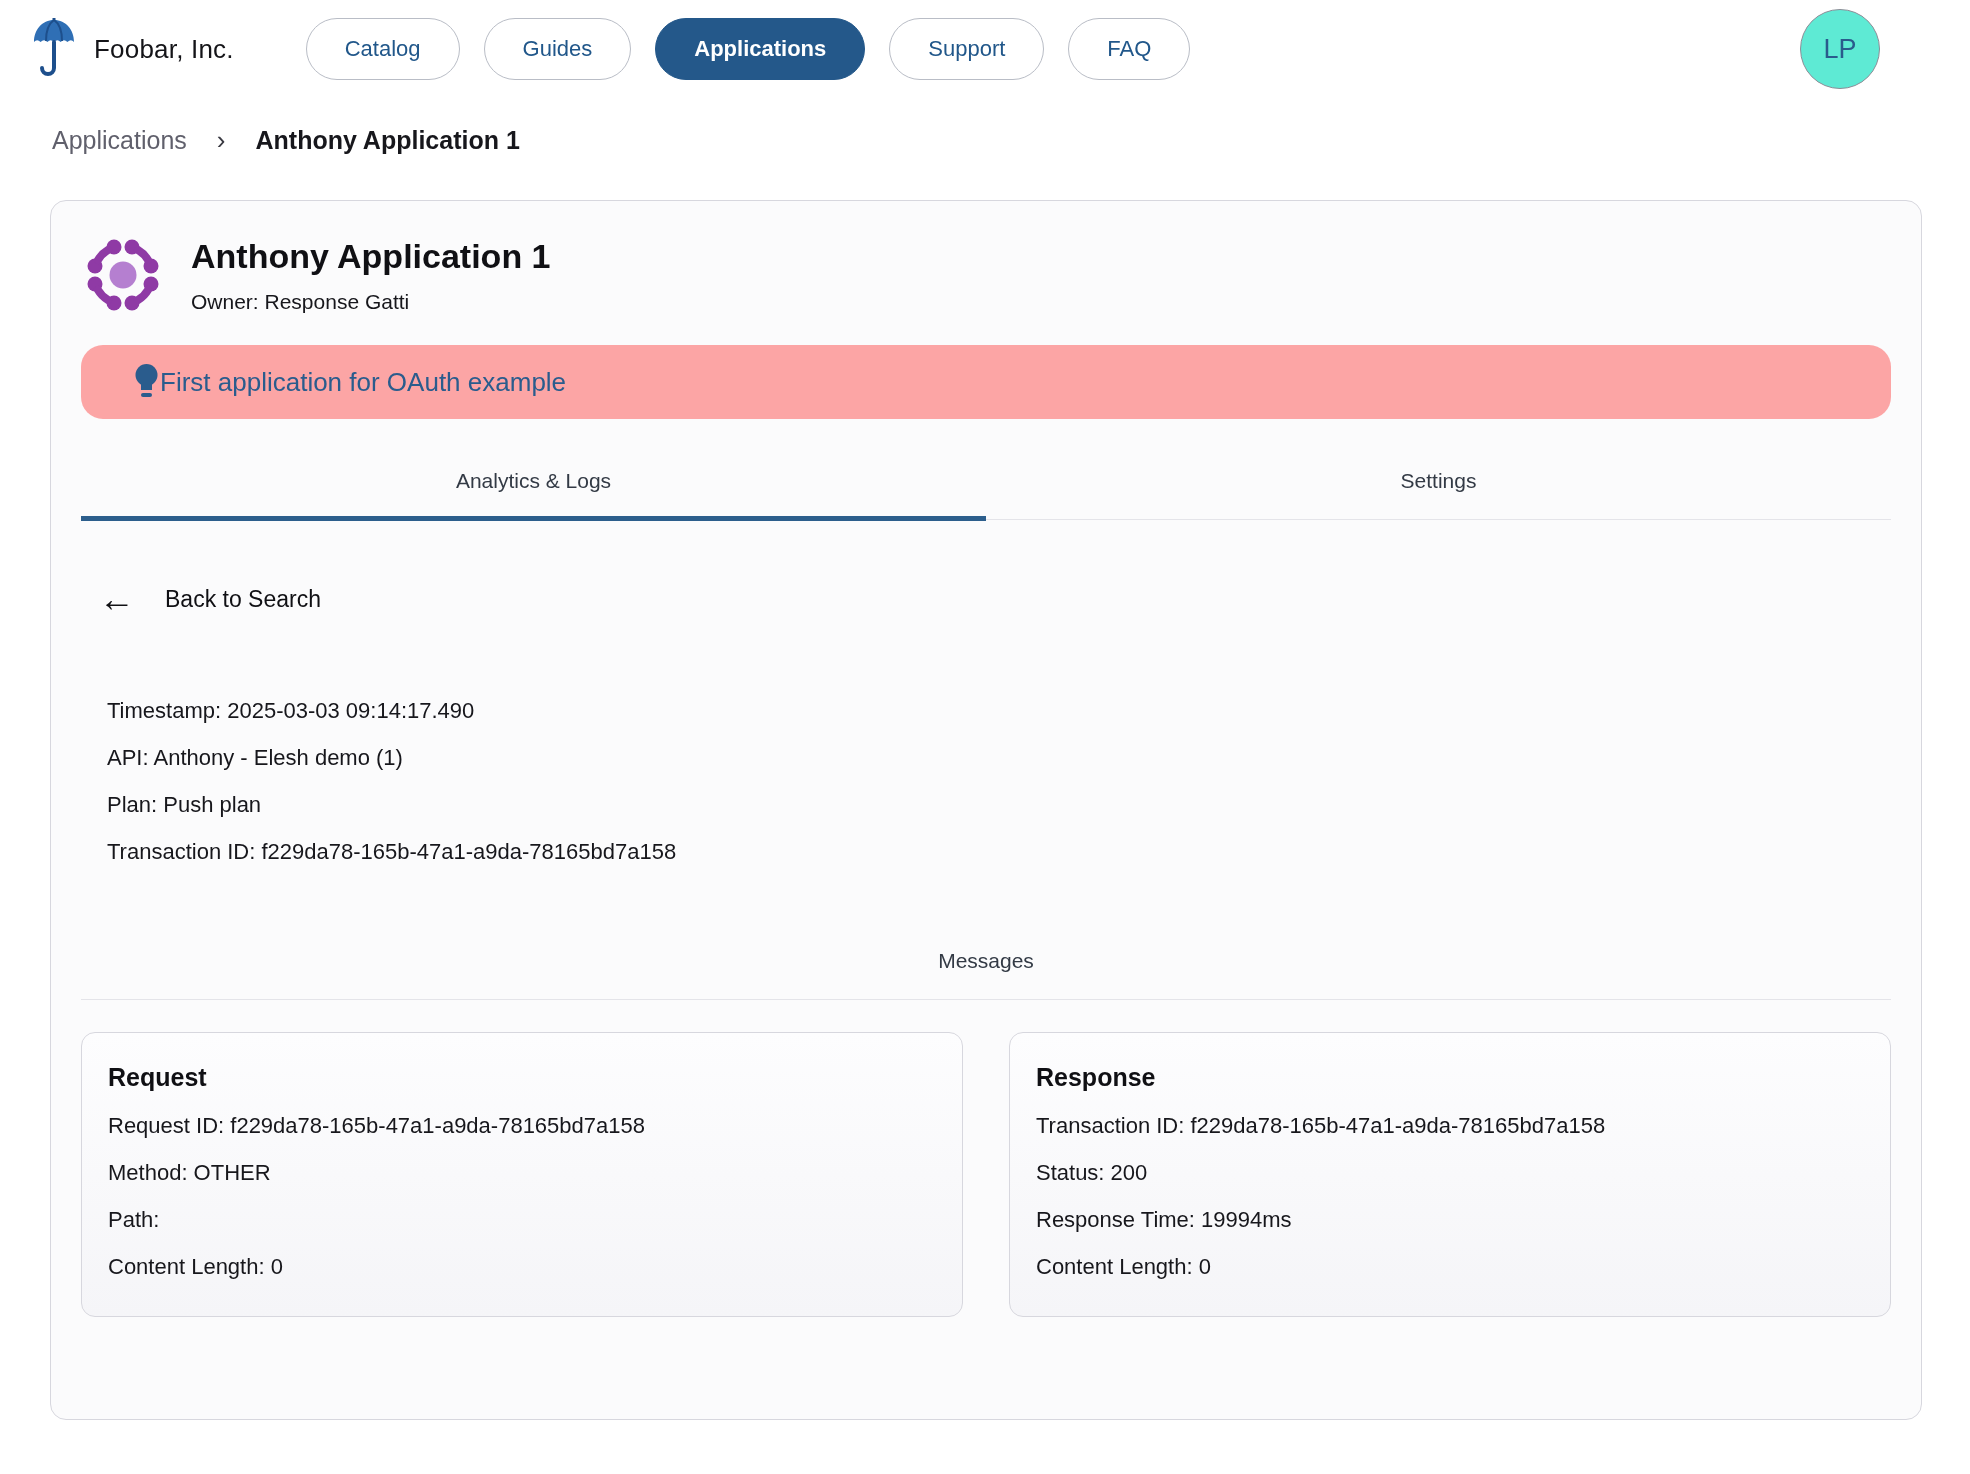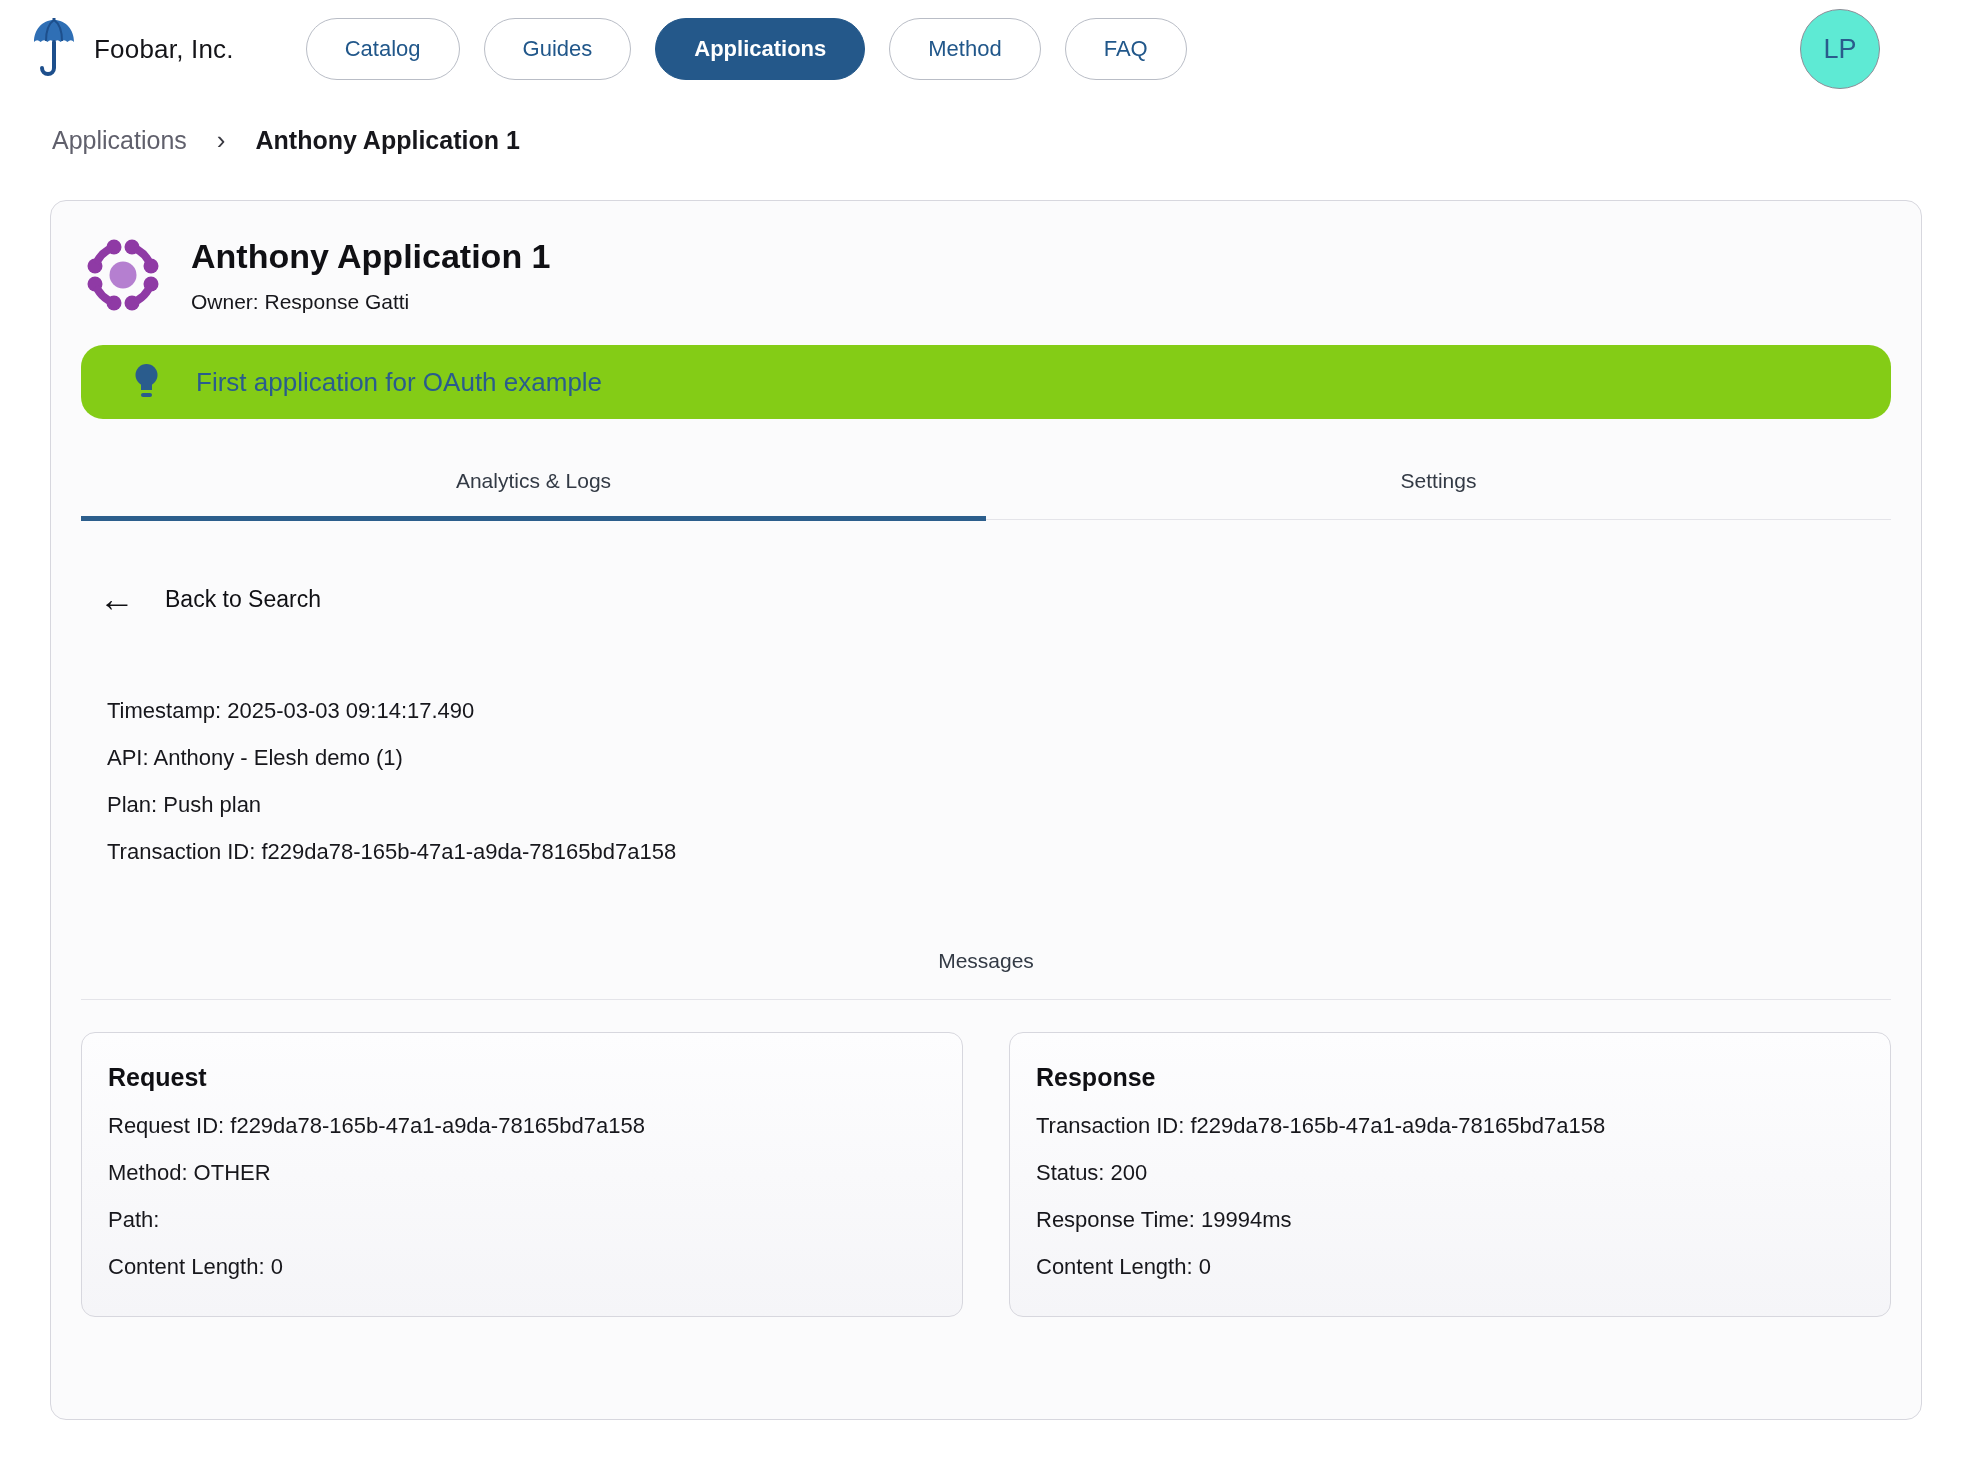--- a/index.html
+++ b/index.html
@@ -30,22 +30,22 @@
   
   .card { margin:40px 48px 0 50px; background:#fbfbfc; border:1px solid #d7d7de;
     border-radius:16px; padding:34px 30px 40px 30px; min-height:1220px; }
 
   .app-head { display:flex; align-items:flex-start; gap:28px; padding-left:2px; }
   .app-icon { width:80px; height:80px; flex:0 0 auto; }
   .app-title { font-size:34px; font-weight:600; color:#101014; margin-top:2px; }
   .app-owner { font-size:21px; font-weight:400; color:#17171c; margin-top:14px; }
 
   
-  .banner { margin-top:30px; height:74px; background:#84cc16; border-radius:22px;
-    display:flex; align-items:center; padding:0 52px; gap:36px; }
+  .banner { margin-top:30px; height:74px; background:#fca5a5; border-radius:22px;
+    display:flex; align-items:center; padding:0 52px; }
   .bulb { width:27px; height:38px; flex:0 0 auto; }
   .banner-text { color:#2a5c8d; font-size:26px; font-weight:500; }
 
   
   .tabs { display:flex; margin-top:38px; border-bottom:1px solid #e4e4e9; }
   .tab { flex:1; text-align:center; padding:12px 0 26px 0; font-size:21px; font-weight:500;
     color:#333a45; cursor:pointer; position:relative; }
   .tab.active::after { content:""; position:absolute; left:0; right:0; bottom:-2px;
     height:5px; background:#2c5e8c; }
 
@@ -78,21 +78,21 @@
       <path d="M22 2 C16 6 14 14 14 23 M22 2 C28 6 30 14 30 23" stroke="#1d4f8c" stroke-width="2" fill="none"></path>
       <path d="M22 24 V50 a6 6 0 0 1 -12 0" stroke="#1d4f8c" stroke-width="4" fill="none" stroke-linecap="round"></path>
       <line x1="22" y1="2" x2="22" y2="0" stroke="#1d4f8c" stroke-width="3"></line>
     </svg>
     <span class="brand-name">Foobar, Inc.</span>
   </div>
   <div class="nav">
     <button class="pill">Catalog</button>
     <button class="pill">Guides</button>
     <button class="pill active">Applications</button>
-    <button class="pill">Method</button>
+    <button class="pill">Support</button>
     <button class="pill">FAQ</button>
   </div>
   <div class="avatar">LP</div>
 </div>
 
 <div class="breadcrumb">
   <span class="crumb-parent">Applications</span>
   <span class="crumb-sep">›</span>
   <span class="crumb-current">Anthony Application 1</span>
 </div>

